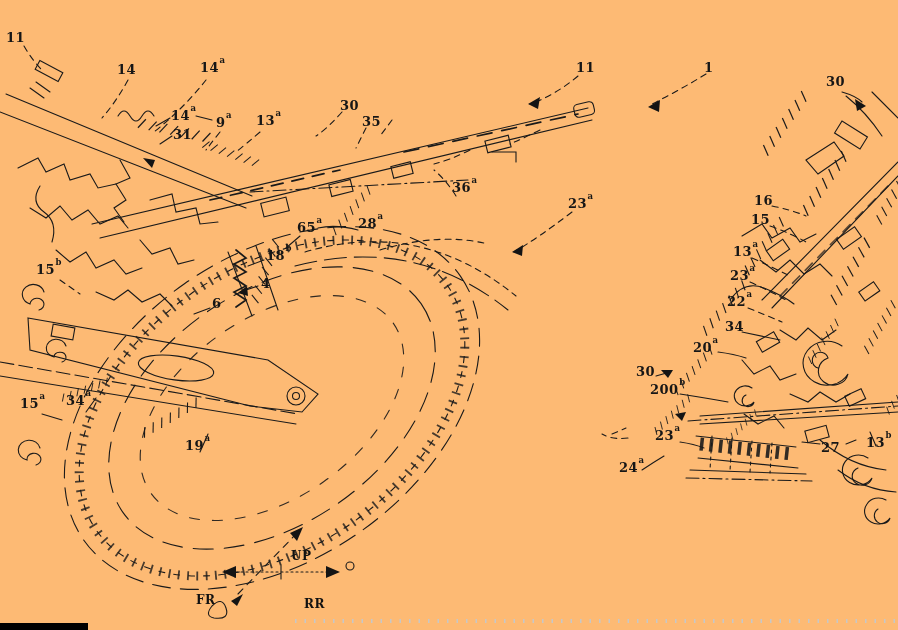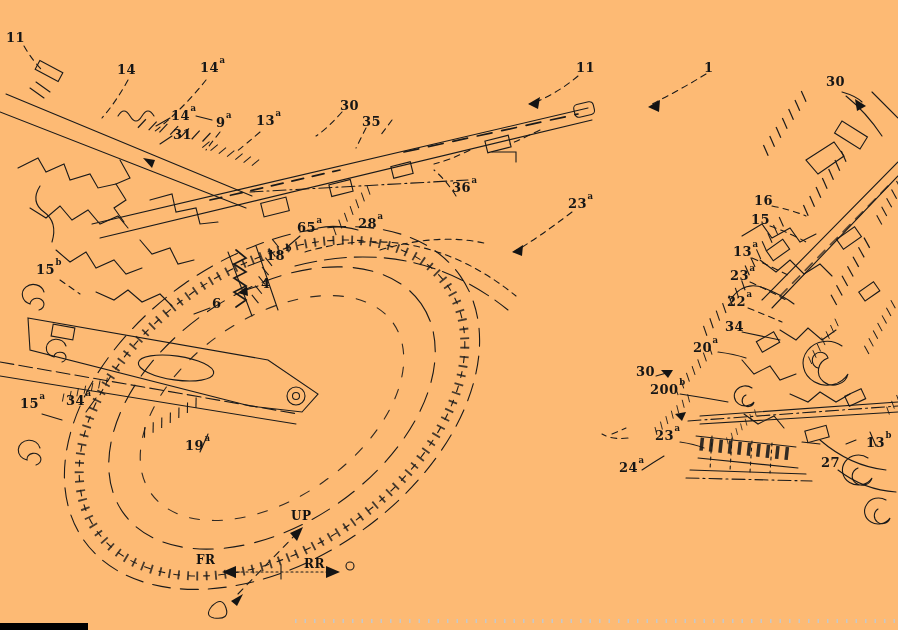--- a/index.html
+++ b/index.html
@@ -3,21 +3,21 @@
 <meta charset="utf-8">
 <style>
   html,body{margin:0;padding:0;background:#fff;}
   #page{position:relative;width:898px;height:630px;background:#fdba74;overflow:hidden;
         font-family:"DejaVu Serif", serif;}
   #art{position:absolute;left:0;top:0;width:898px;height:630px;}
   .lbl{position:absolute;font-size:13px;font-weight:600;color:#161616;letter-spacing:.5px;
        line-height:1;white-space:nowrap;}
   .lbl sup{font-size:8.5px;font-weight:600;position:relative;top:-4px;left:.5px;}
   .dir{position:absolute;font-size:12px;font-weight:700;color:#111;
-       font-family:"DejaVu Serif", serif;letter-spacing:.5px;line-height:1;}
+       font-family:"DejaVu Serif", serif;letter-spacing:.5px;line-height:1;margin-top:40px;}
   svg .s1{stroke:#1a1a1a;stroke-width:1.1;fill:none;stroke-linecap:round;}
   svg .s2{stroke:#1a1a1a;stroke-width:1.7;fill:none;stroke-linecap:round;}
   svg .dsh{stroke-dasharray:6 5;}
   svg .dshL{stroke-dasharray:18 10;}
   svg .ddot{stroke-dasharray:13 4 2 4;}
   svg .tick{stroke:#1a1a1a;stroke-width:1.2;}
   svg .band{stroke:#1c1c1c;fill:none;}
   svg .fb{fill:#141414;stroke:none;}
 </style>
 </head>
@@ -292,20 +292,20 @@
 <span class="lbl" style="left:751px;top:212px"><span>15</span><sup></sup></span>
 <span class="lbl" style="left:733px;top:244px"><span>13</span><sup>a</sup></span>
 <span class="lbl" style="left:730px;top:268px"><span>23</span><sup>a</sup></span>
 <span class="lbl" style="left:727px;top:294px"><span>22</span><sup>a</sup></span>
 <span class="lbl" style="left:725px;top:319px"><span>34</span><sup></sup></span>
 <span class="lbl" style="left:693px;top:340px"><span>20</span><sup>a</sup></span>
 <span class="lbl" style="left:636px;top:364px"><span>30</span><sup></sup></span>
 <span class="lbl" style="left:650px;top:382px"><span>200</span><sup>b</sup></span>
 <span class="lbl" style="left:655px;top:428px"><span>23</span><sup>a</sup></span>
 <span class="lbl" style="left:619px;top:460px"><span>24</span><sup>a</sup></span>
-<span class="lbl" style="left:821px;top:455px"><span>27</span><sup></sup></span>
+<span class="lbl" style="left:821px;top:440px"><span>27</span><sup></sup></span>
 <span class="lbl" style="left:866px;top:435px"><span>13</span><sup>b</sup></span>
 
 <span class="dir" style="left:196px;top:554px">FR</span>
 <span class="dir" style="left:304px;top:558px">RR</span>
 <span class="dir" style="left:291px;top:510px">UP</span>
 
 </div>
 
 </body></html>

